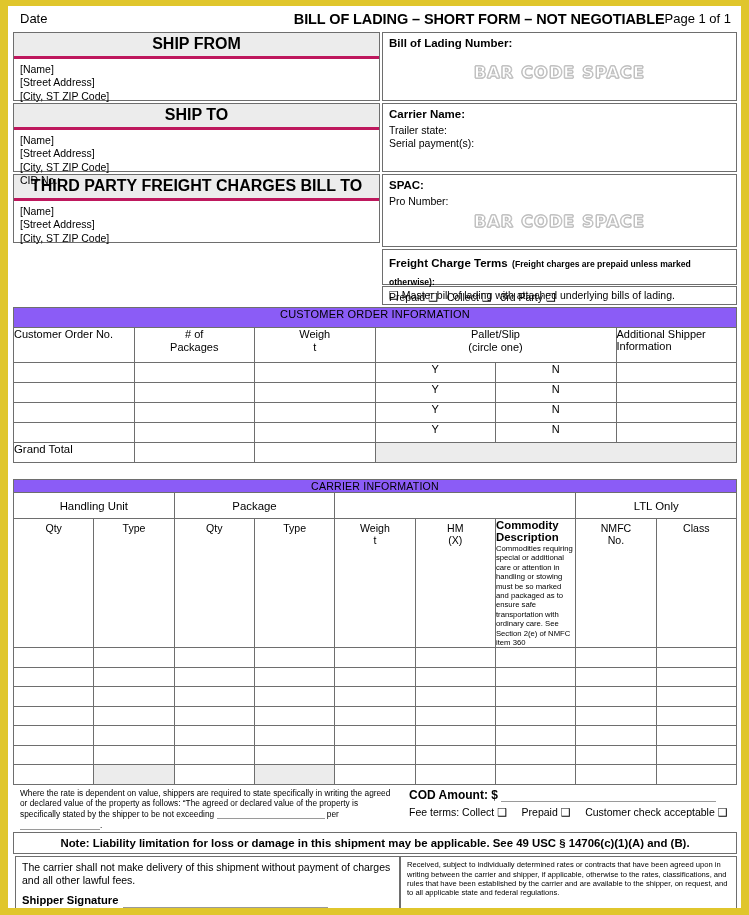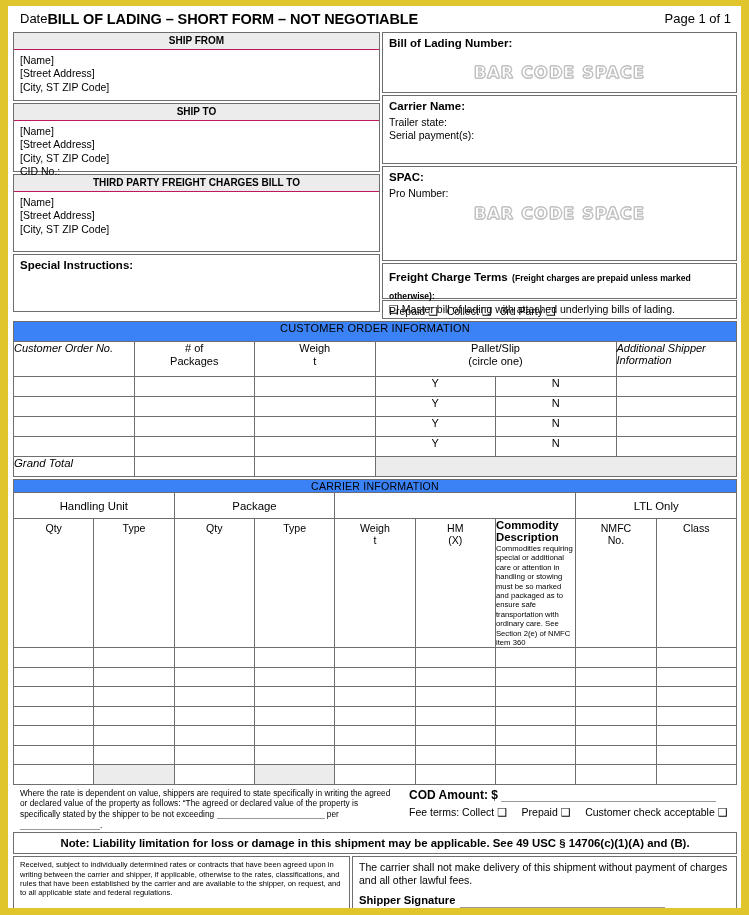--- a/index.html
+++ b/index.html
@@ -40,21 +40,21 @@
     box-sizing: border-box;
   }
   .title-row .date-lbl {
     font-size: 13px;
     font-weight: normal;
   }
   .title-row .main-title {
     font-size: 14.5px;
     font-weight: bold;
     letter-spacing: -0.1px;
-    text-align: left;
+    text-align: right;
     flex: 1;
   }
   .title-row .page-lbl {
     font-size: 13px;
   }
 
   
   .grid {
     border-collapse: collapse;
     table-layout: fixed;
@@ -68,21 +68,21 @@
     font-weight: normal;
     font-size: 11px;
   }
   .shaded {
     background: #ececec;
   }
   .ctr { text-align: center; }
   .bold { font-weight: bold; }
 
   .sechdr {
-    background: #3b82f6;
+    background: #8b5cf6;
     text-align: center;
     font-weight: bold;
     font-size: 11.5px;
     letter-spacing: 0.2px;
     padding: 3px 0 3px 0;
   }
   .fieldlbl {
     font-weight: bold;
     font-size: 11.5px;
   }
@@ -115,24 +115,24 @@
 
   .box {
     border: 1px solid #6e6e6e;
     box-sizing: border-box;
     margin-bottom: 2px;
   }
   .box.nogap { margin-bottom: 0; }
 
   .hdrbar {
     background: #ececec;
-    border-bottom: 1px solid #be185d;
+    border-bottom: 3px solid #be185d;
     text-align: center;
     font-weight: bold;
-    font-size: 10px;
+    font-size: 16px;
     padding: 2px 0 3px 0;
   }
 
   .sp-title {
     font-weight: bold;
     font-size: 11.5px;
     padding: 4px 6px 2px 6px;
   }
 
   .sm { font-size: 10.5px; line-height: 13px; }
@@ -152,21 +152,20 @@
     line-height: 12.6px;
     padding: 3px 2px;
     vertical-align: middle;
   }
   .colhdr-left {
     font-size: 11.4px;
     font-weight: bold;
     text-align: left;
     padding: 3px 0 3px 6px;
     vertical-align: middle;
-    font-style: italic;
   }
 
   
   table.carrier td { font-size: 10.6px; }
   .row-h { height: 19.5px; }
 
   .commodity-hd {
     padding: 2px 4px 3px 6px;
   }
   .commodity-hd .t { font-weight: bold; font-size: 11.4px; }
@@ -223,50 +222,47 @@
       <div class="box" style="height:69px">
         <div class="hdrbar">SHIP TO</div>
         <div class="addr">
           <div>[Name]</div>
           <div>[Street Address]</div>
           <div>[City, ST ZIP Code]</div>
           <div>CID No.:</div>
         </div>
       </div>
 
-      <div class="box" style="height:78px">
+      <div class="box" style="height:69px">
         <div class="hdrbar">THIRD PARTY FREIGHT CHARGES BILL TO</div>
         <div class="addr">
           <div>[Name]</div>
           <div>[Street Address]</div>
           <div>[City, ST ZIP Code]</div>
         </div>
       </div>
 
-      <div class="box nogap" style="height:58px">
-        <div class="sp-title">Special Instructions:</div>
-      </div>
     </div>
 
     <div class="upper-right">
 
-      <div class="box" style="height:61px">
+      <div class="box" style="height:69px">
         <div class="sp-title">Bill of Lading Number:</div>
         <div class="barcode" style="margin-top:12px">BAR CODE SPACE</div>
       </div>
 
       <div class="box" style="height:69px">
         <div class="sp-title">Carrier Name:</div>
         <div class="sm" style="padding:2px 6px 0 6px">
           <div>Trailer state:</div>
           <div>Serial payment(s):</div>
         </div>
       </div>
 
-      <div class="box" style="height:95px">
+      <div class="box" style="height:73px">
         <div class="sp-title">SPAC:</div>
         <div class="sm" style="padding:2px 6px 0 6px">Pro Number:</div>
         <div class="barcode" style="margin-top:4px">BAR CODE SPACE</div>
       </div>
 
       <div class="box" style="height:36px;margin-bottom:1px">
         <div style="padding:3px 6px 0 6px">
           <span class="fieldlbl">Freight Charge Terms</span>
           <span class="xs bold">(Freight charges are prepaid unless marked otherwise):</span>
         </div>
@@ -344,21 +340,21 @@
     </tr>
     <tr>
       <td class="colhdr-left" style="font-size:11.4px">Grand Total</td>
       <td></td>
       <td></td>
       <td class="shaded" colspan="3"></td>
     </tr>
   </tbody>
       </table>
 
-  <table class="grid carrier" style="margin-top:2px">
+  <table class="grid carrier" style="margin-top:16px">
     <tbody>
           <tr>
       <td class="sechdr" colspan="9">CARRIER INFORMATION</td>
     </tr>
     <tr>
       <td class="ctr bold" colspan="2" style="width:92px;height:25px;font-size:11.4px;vertical-align:middle">Handling Unit</td>
       <td class="ctr bold" colspan="2" style="width:92px;font-size:11.4px;vertical-align:middle">Package</td>
       <td colspan="3"></td>
       <td class="ctr bold" colspan="2" style="width:126px;font-size:11.4px;vertical-align:middle">LTL Only</td>
     </tr>
@@ -487,30 +483,30 @@
         <span class="chk">❑</span>&nbsp;&nbsp;&nbsp;&nbsp;
         <span>Customer check acceptable</span>
         <span class="chk">❑</span>
       </div>
     </div>
   </div>
 
   <div class="notebar">Note: Liability limitation for loss or damage in this shipment may be applicable. See 49 USC § 14706(c)(1)(A) and (B).</div>
 
   <div class="flexrow" style="margin-top:2px">
-    <div class="box nogap" style="width:337px;height:60px;padding:3px 6px 0 6px">
-      <div class="xxs">Received, subject to individually determined rates or contracts that have been agreed upon in writing between the carrier and shipper, if applicable, otherwise to the rates, classifications, and rules that have been established by the carrier and are available to the shipper, on request, and to all applicable state and federal regulations.</div>
-    </div>
     <div class="box nogap" style="flex:1;height:60px;margin-left:2px;padding:4px 6px 0 6px">
       <div class="sm">The carrier shall not make delivery of this shipment without payment of charges and all other lawful fees.</div>
       <div style="margin-top:3px">
         <span class="bold" style="font-size:11.2px">Shipper Signature</span>
         <span class="uline wsig"></span>
       </div>
     </div>
+    <div class="box nogap" style="width:337px;height:60px;padding:3px 6px 0 6px">
+      <div class="xxs">Received, subject to individually determined rates or contracts that have been agreed upon in writing between the carrier and shipper, if applicable, otherwise to the rates, classifications, and rules that have been established by the carrier and are available to the shipper, on request, and to all applicable state and federal regulations.</div>
+    </div>
   </div>
 
   <div class="flexrow" style="margin-top:2px">
 
     <div class="box nogap" style="width:224px;height:95px;padding:4px 7px 0 7px">
       <div class="bold" style="font-size:11.8px">Shipper Signature/Date</div>
 
     </div>
 
     <div class="box nogap" style="width:91px;height:95px;margin-left:1px;padding:4px 6px 0 6px">

